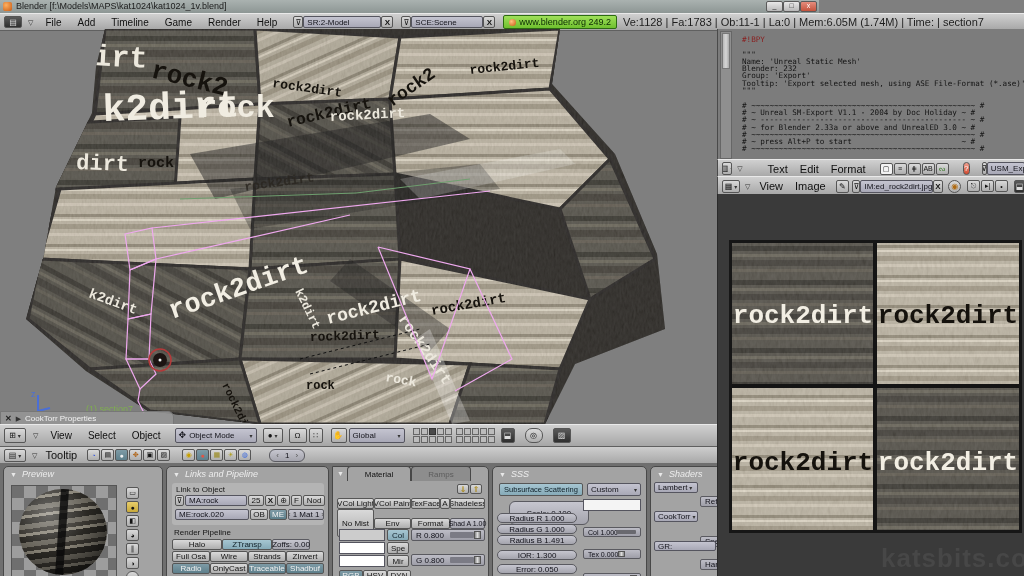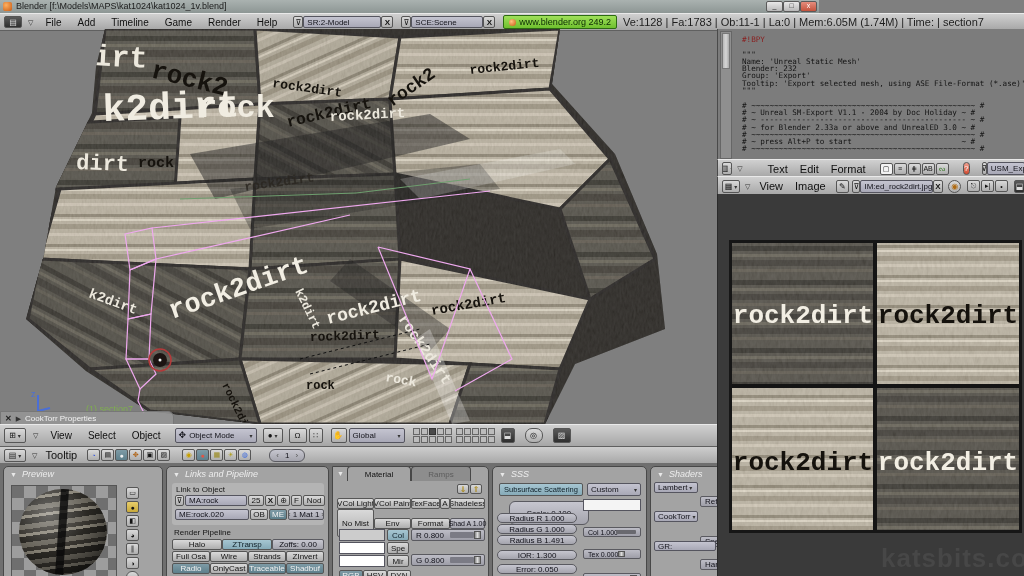--- a/index.html
+++ b/index.html
@@ -336,21 +336,21 @@
             <span style="color:#555;margin-right:2px">‹</span>
               <span>1 Mat 1</span>
               <span style="color:#555;margin-left:2px">›</span>
           </span>
         </div>
       </div>
       <span class="abs lbl" style="left:7px;top:61px">Render Pipeline</span>
       <div class="abs r" style="left:5px;top:72px;gap:0">
         <span class="btn" style="width:50px;height:11px">Halo</span>
         <span class="btn press" style="width:50px;height:11px">ZTransp</span>
-        <span class="num" style="width:52px;height:11px;border-radius:2px">Zoffs: 0.00</span>
+        <span class="num" style="width:38px;height:11px;border-radius:2px">Zoffs: 0.00</span>
       </div>
       <div class="abs r" style="left:5px;top:84px;gap:0">
         <span class="btn" style="width:38px;height:11px">Full Osa</span>
         <span class="btn" style="width:38px;height:11px">Wire</span>
         <span class="btn" style="width:38px;height:11px">Strands</span>
         <span class="btn" style="width:38px;height:11px">ZInvert</span>
       </div>
       <div class="abs r" style="left:5px;top:96px;gap:0">
         <span class="btn pressdk" style="width:38px;height:11px">Radio</span>
         <span class="btn" style="width:38px;height:11px">OnlyCast</span>

